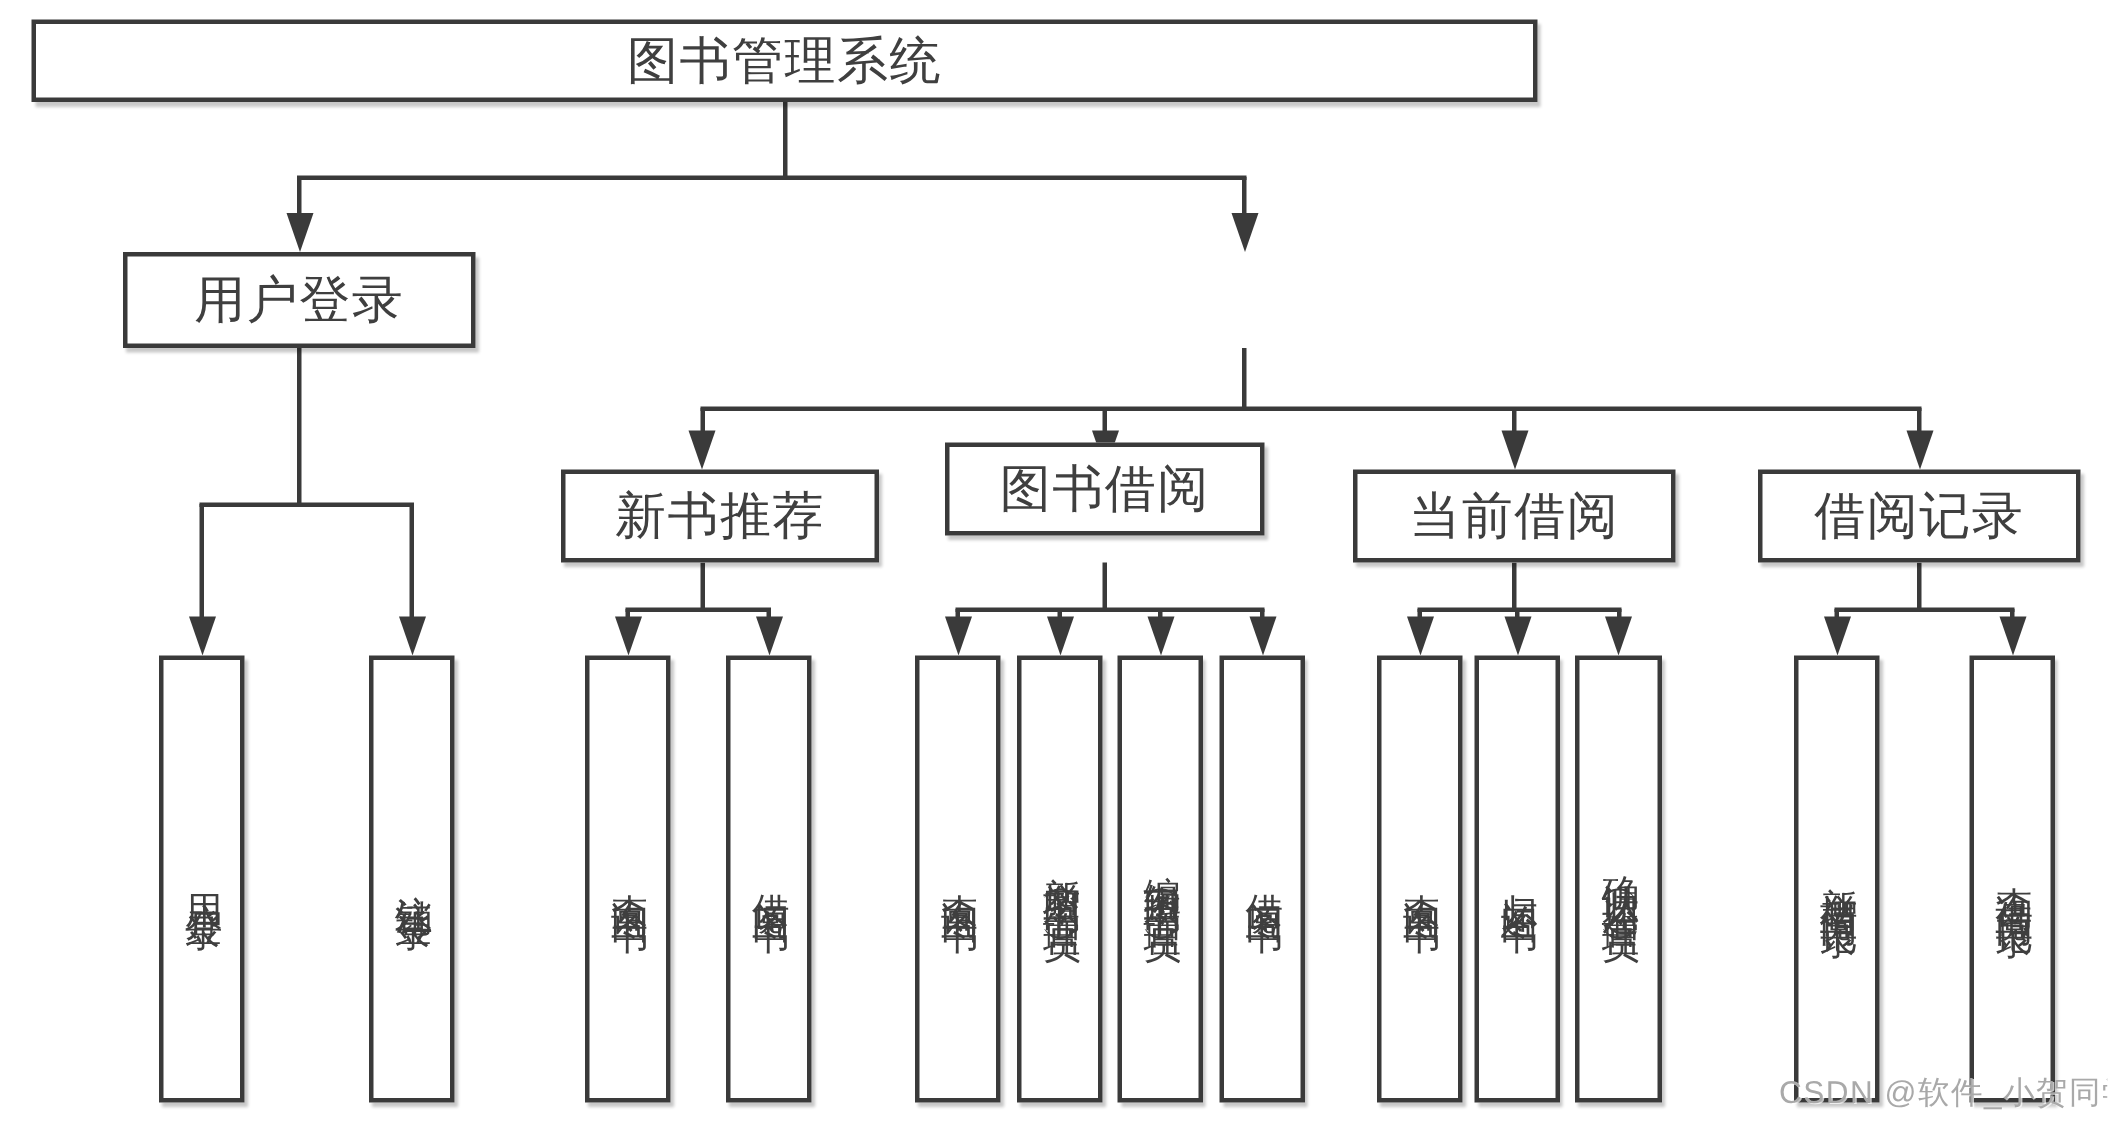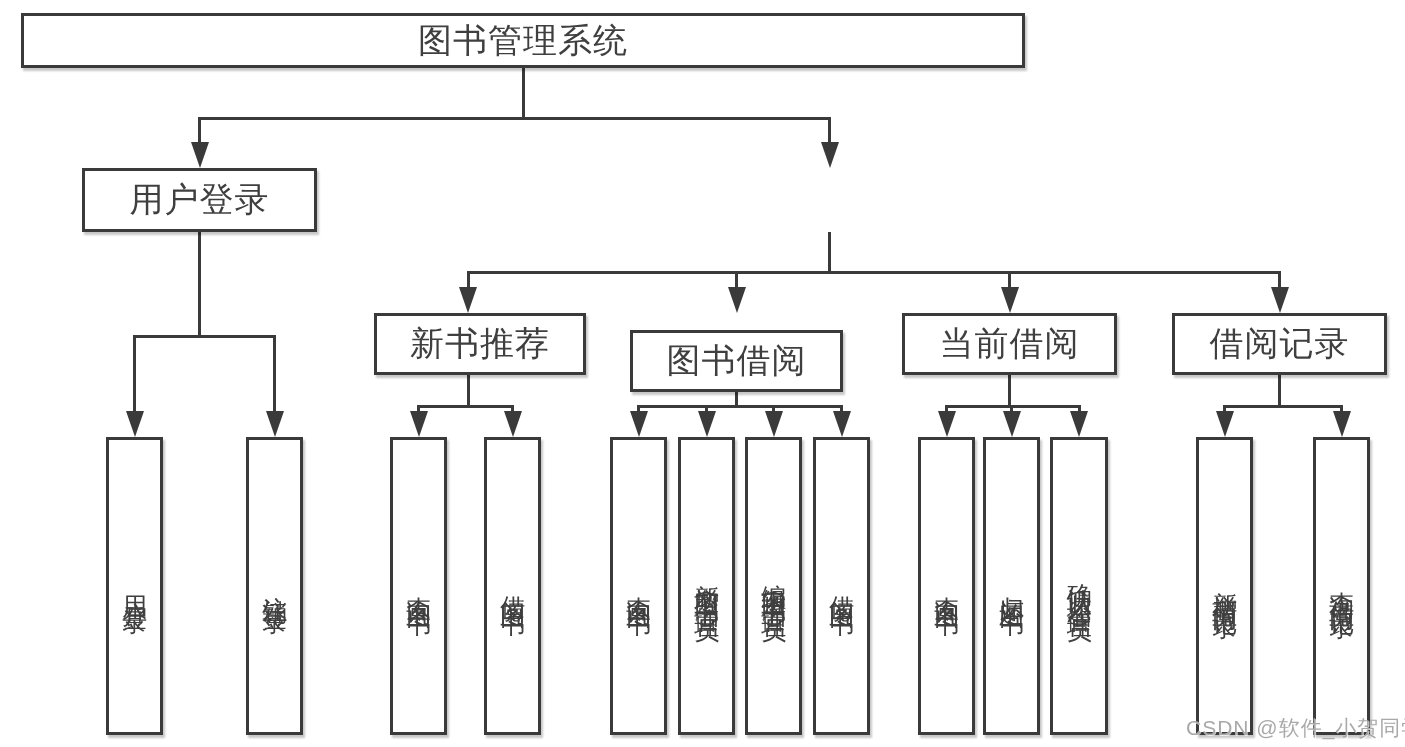--- a/index.html
+++ b/index.html
@@ -64,21 +64,21 @@
   <div class="watermark">CSDN @软件_小贺同学</div>
 <div class="node node-h" style="left: 21px; top: 13px; width: 1004px; height: 55px;">
       <span>图书管理系统</span>
     </div>
     <div class="node node-h" style="left: 82px; top: 168px; width: 235px; height: 64px;">
       <span>用户登录</span>
     </div>
     <div class="node node-h" style="left: 362px; top: 313px; width: 212px; height: 62px; margin-left: 12px;">
       <span>新书推荐</span>
     </div>
-    <div class="node node-h" style="left: 630px; top: 330px; width: 213px; height: 62px;">
+    <div class="node node-h" style="left: 630px; top: 295px; width: 213px; height: 62px;">
       <span>图书借阅</span>
     </div>
     <div class="node node-h" style="left: 1172px; top: 313px; width: 215px; height: 62px;">
       <span>借阅记录</span>
     </div>
     <div class="node node-h" style="left: 902px; top: 313px; width: 215px; height: 62px;">
       <span>当前借阅</span>
     </div>
     <div class="node node-v" style="left: 106px; top: 437px; width: 57px; height: 298px;">
       <span>用户登录</span>

